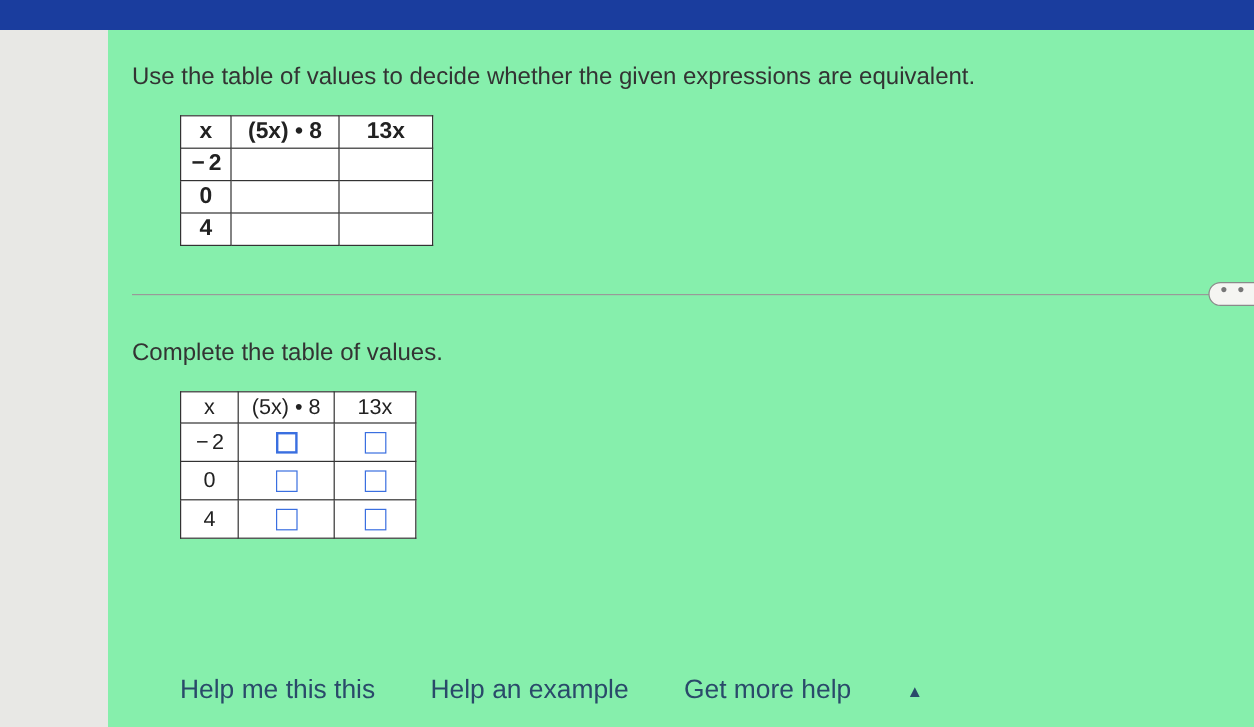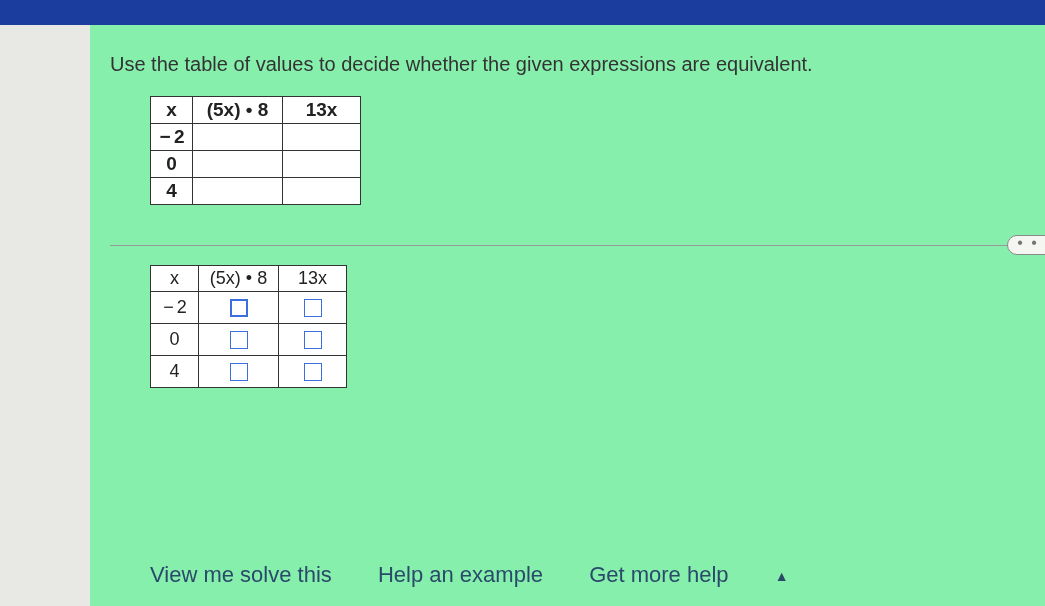--- a/index.html
+++ b/index.html
@@ -160,20 +160,21 @@
       </tr>
     </tbody>
       </table>
   </div>
 
   <div class="divider-row">
     <hr class="divider-line">
     <div class="more-pill"><span>• • •</span></div>
   </div>
 
+  <div class="sub-instruction">Complete the table of values.</div>
 
   <div class="table2-wrap">
     <table class="val t2">
       <tbody>
           <tr>
         <th class="col-x">x</th>
         <th class="col-a">(5x) • 8</th>
         <th class="col-b">13x</th>
       </tr>
       <tr>
@@ -189,18 +190,18 @@
       <tr>
         <td>4</td>
         <td><span class="input-box"></span></td>
         <td><span class="input-box"></span></td>
       </tr>
     </tbody>
       </table>
   </div>
 
   <div class="footer-links">
-    <span>View me solve this</span>
+    <span>Help me this this</span>
     <span>Help an example</span>
     <span><span>Get more help</span> <span class="caret">▲</span></span>
   </div>
 
 </div>
 
 </body></html>

